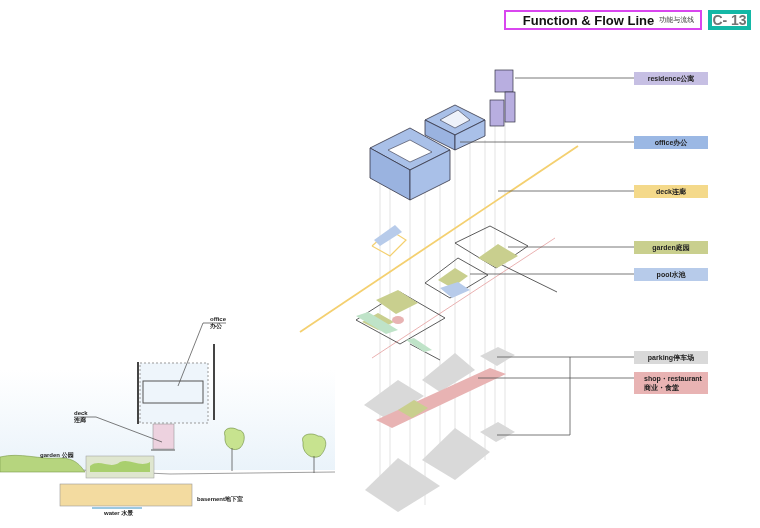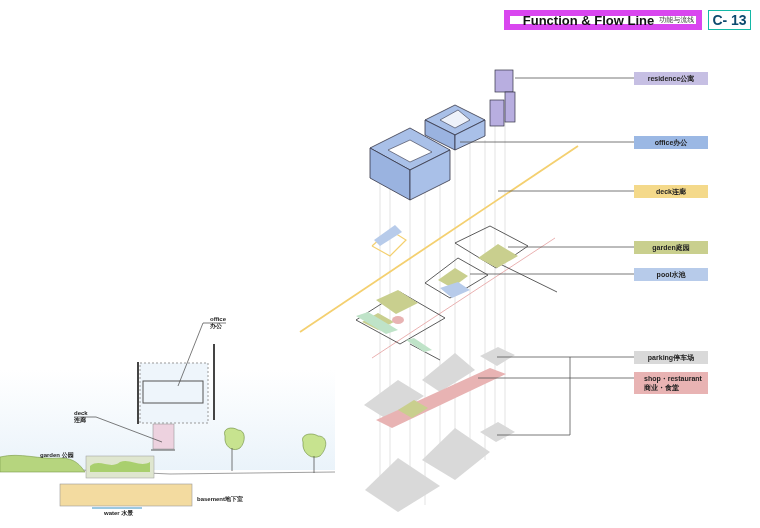--- a/index.html
+++ b/index.html
@@ -1,20 +1,20 @@
 <!DOCTYPE html>
 <html><head>
 <meta charset="utf-8">
 <style>
   html, body { margin:0; padding:0; }
   body { width:760px; height:528px; position:relative; overflow:hidden; background:#ffffff; font-family:"Liberation Sans", sans-serif; }
-  .title-box { position:absolute; left:504px; top:10px; width:198px; height:20px; border:6px solid #d946ef; box-sizing:border-box; display:flex; align-items:center; justify-content:center; gap:5px;padding-left:11px; }
+  .title-box { position:absolute; left:504px; top:10px; width:198px; height:20px; border:2px solid #d946ef; box-sizing:border-box; display:flex; align-items:center; justify-content:center; gap:5px;padding-left:11px; }
   .title-main { font-weight:bold; font-size:13px; color:#111; }
   .title-cn { font-size:7px; color:#333; }
-  .page-box { position:absolute; left:708px; top:10px; width:43px; height:20px; border:1px solid #14b8a6; box-sizing:border-box; display:flex; align-items:center; justify-content:center; font-weight:bold; font-size:14px; color:#0c4a6e; }
+  .page-box { position:absolute; left:708px; top:10px; width:43px; height:20px; border:4px solid #14b8a6; box-sizing:border-box; display:flex; align-items:center; justify-content:center; font-weight:bold; font-size:14px; color:#737373; }
   .legend { position:absolute; left:634px; width:74px; height:13px; font-size:7px; font-weight:bold; color:#222; display:flex; align-items:center; justify-content:center; box-sizing:border-box; }
   .legend.tall { height:22px; flex-direction:column; align-items:flex-start; padding-left:10px; line-height:9px; justify-content:center; }
   .sec-label { position:absolute; font-size:6px; font-weight:bold; color:#222; line-height:7px; }
   svg.main { position:absolute; left:0; top:0; }
 </style>
 </head>
 <body>
 
 <svg class="main" width="760" height="528" viewBox="0 0 760 528">
   <defs>

